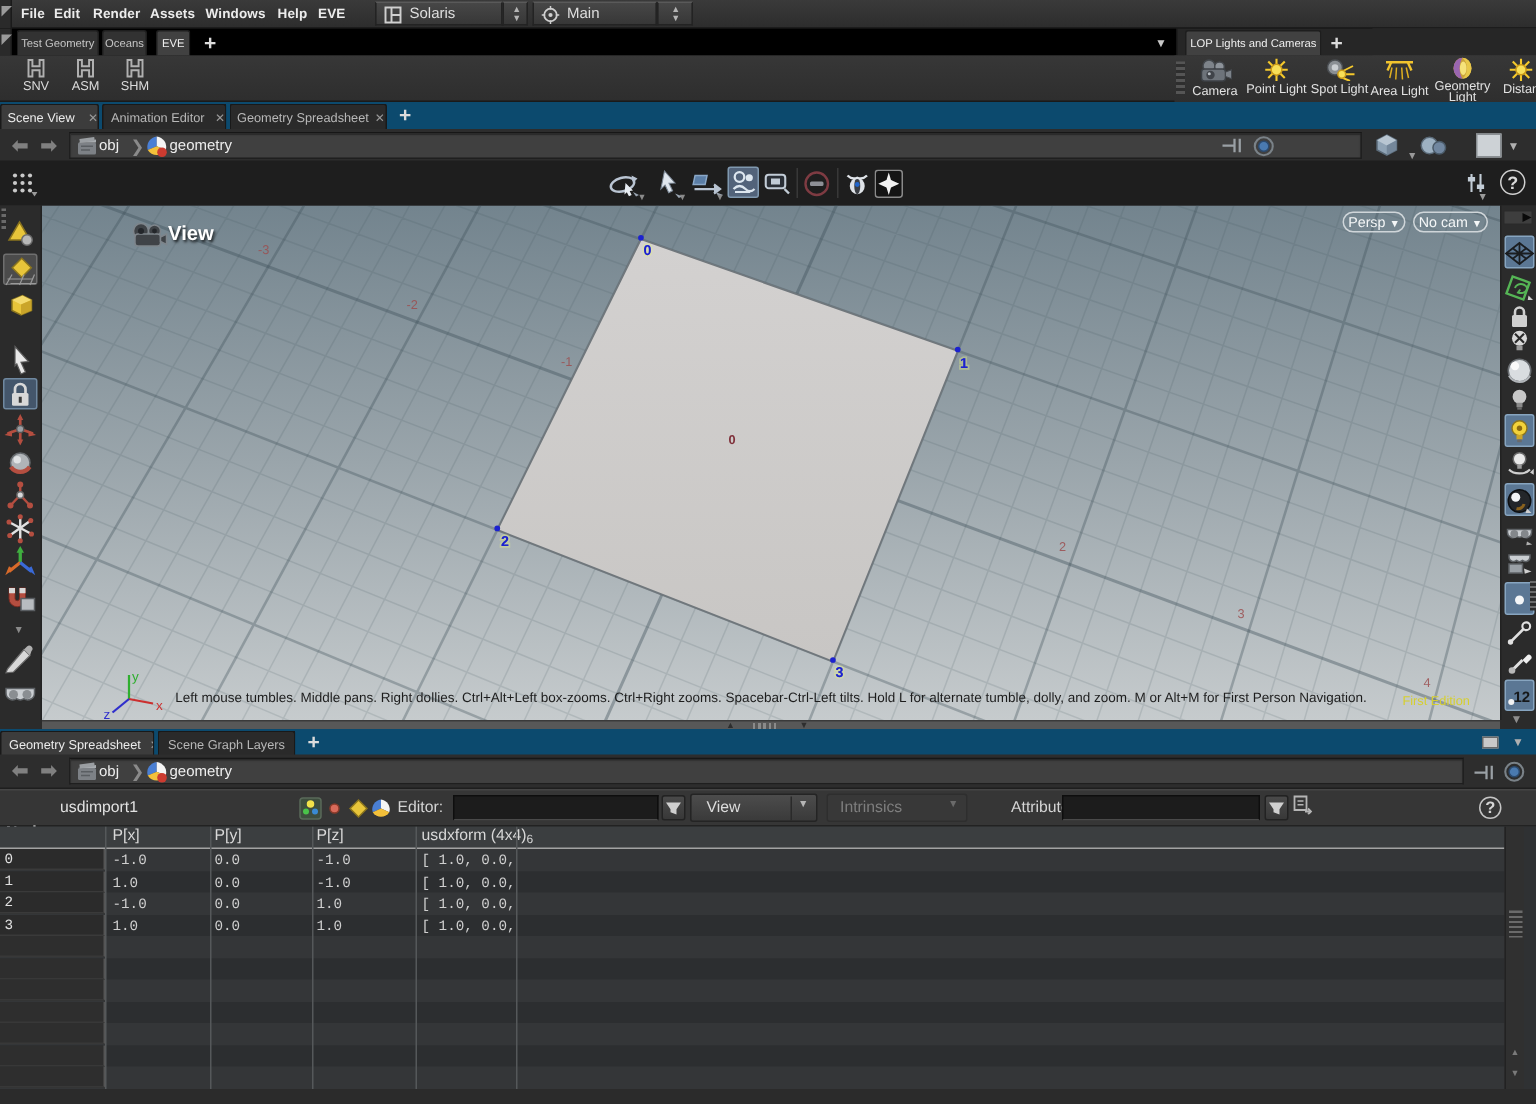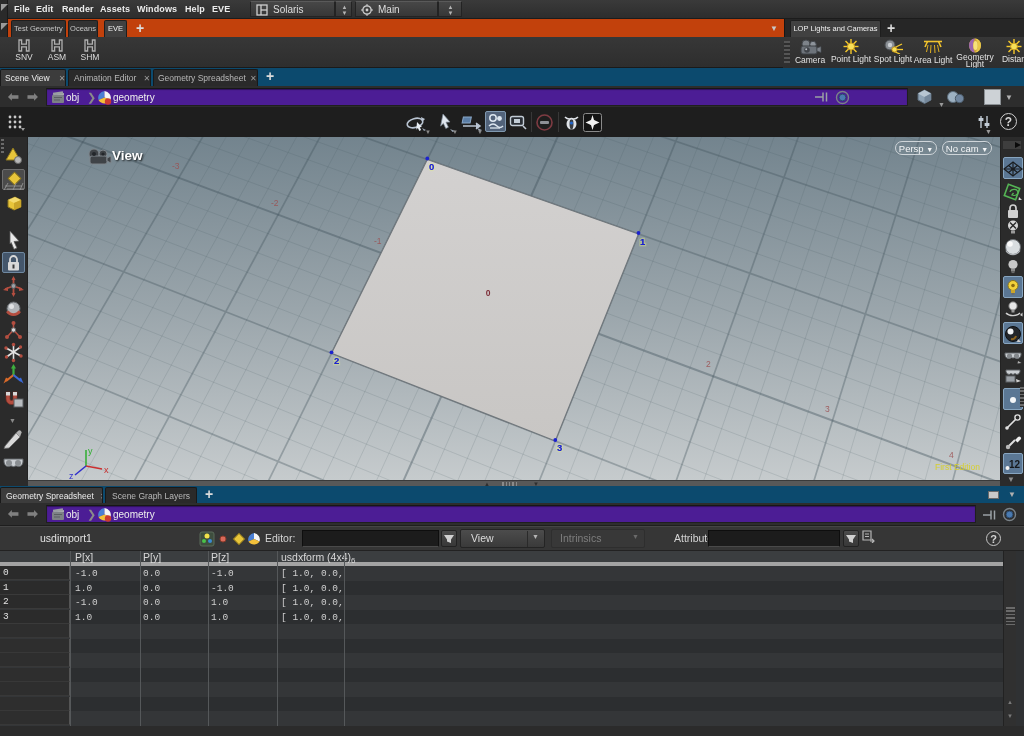--- a/index.html
+++ b/index.html
@@ -4,35 +4,35 @@
 html,body{width:1024px;height:736px;overflow:hidden;background:#2b2b2b;
  font-family:"Liberation Sans",sans-serif;-webkit-font-smoothing:antialiased}
 .abs{position:absolute}
 #page{position:relative;width:1024px;height:736px;background:#2b2b2b}
 
 #menubar{left:0;top:0;width:1024px;height:19px;background:linear-gradient(#3a3a3a,#2d2d2d);border-bottom:1px solid #1c1c1c}
 .menuitem{position:absolute;top:4px;color:#ececec;font-size:9px;font-weight:bold;letter-spacing:.1px}
 .ddbox{position:absolute;top:1px;height:16px;background:linear-gradient(#474747,#373737);border:1px solid #232323;border-top-color:#5a5a5a;color:#dedede;font-size:10px}
 .spin{position:absolute;right:2px;top:2px;width:11px;height:12px;color:#b5b5b5;font-size:6px;line-height:6px;text-align:center}
 
-#shelftabs{left:0;top:19px;width:915px;height:18px;background:#c2410c}
+#shelftabs{left:0;top:19px;width:915px;height:18px;background:#000000}
 .stab{position:absolute;top:1px;height:17px;background:#323232;border:1px solid #1e1e1e;border-bottom:none;color:#c6c6c6;font-size:7.5px;text-align:center;border-radius:2px 2px 0 0;white-space:nowrap;overflow:hidden}
 .stab.act{background:#414141;color:#f0f0f0}
 #shelftools{left:0;top:37px;width:1024px;height:31px;background:linear-gradient(#373737,#2e2e2e);border-bottom:1px solid #1a1a1a}
 .stool{position:absolute;text-align:center;color:#dcdcdc;font-size:8.5px;white-space:nowrap}
 
 .ptabrow{width:1024px;height:18px;background:#0c4a6e}
 .ptab{position:absolute;top:1px;height:17px;background:#2a2a2a;border:1px solid #191919;border-bottom:none;color:#b8b8b8;font-size:8.5px;border-radius:2px 2px 0 0;white-space:nowrap;overflow:hidden}
 .ptab.act{background:#3c3c3c;color:#ececec}
 .ptab .x{color:#9a9a9a;font-size:8px;margin-left:7px}
 .plus{position:absolute;top:1px;color:#dcdcdc;font-size:14px;font-weight:bold}
 
 .pathrow{width:1024px;height:22px;background:#2d2d2d;border-bottom:1px solid #1e1e1e}
 .navarr{position:absolute;top:3px;font-size:13px;color:#808080;font-weight:bold}
-.pathfield{position:absolute;left:46px;top:2px;height:18px;background:#4c1d95;border:1px solid #1f1f1f;border-top-color:#171717;box-shadow:inset 0 1px 1px rgba(0,0,0,.4)}
+.pathfield{position:absolute;left:46px;top:2px;height:18px;background:#404040;border:1px solid #1f1f1f;border-top-color:#171717;box-shadow:inset 0 1px 1px rgba(0,0,0,.4)}
 .pathtxt{position:absolute;top:3px;color:#ededed;font-size:10px}
 .chev{position:absolute;top:2px;color:#9a9a9a;font-size:12px}
 
 #toolbar{left:0;top:108px;width:1024px;height:29px;background:#1e1e1e}
 .tico{position:absolute}
 .seltile{background:#52637a;border:1px solid #8099b0;border-radius:2px}
 
 #lefttb{left:0;top:137px;width:28px;height:343px;background:#2b2b2b;border-right:1px solid #222}
 #righttb{left:1000px;top:137px;width:24px;height:343px;background:#2b2b2b;border-left:1px solid #222}
 .ltile{position:absolute;left:2px;width:23px;height:21px}
@@ -46,21 +46,21 @@
 #helptext{position:absolute;left:0;width:972px;top:323px;text-align:center;color:#1d1d1d;font-size:9px;white-space:nowrap}
 #indie{position:absolute;left:907px;top:325px;color:#d6cf2f;font-size:8.5px}
 #stowbar{left:28px;top:480px;width:972px;height:7px;background:#585858;border-top:1px solid #3a3a3a;border-bottom:1px solid #2a2a2a}
 
 #noderow{left:0;top:526px;width:1024px;height:25px;background:#363636;border-top:1px solid #454545;border-bottom:1px solid #222;color:#e2e2e2;font-size:10.5px}
 .ifield{position:absolute;height:17px;background:#1c1c1c;border:1px solid #0e0e0e;border-bottom-color:#4a4a4a}
 .fbtn{position:absolute;width:16px;height:17px;background:linear-gradient(#4a4a4a,#383838);border:1px solid #222;border-radius:2px}
 .drop{position:absolute;height:19px;background:linear-gradient(#4c4c4c,#3a3a3a);border:1px solid #242424;border-radius:2px;color:#dcdcdc;font-size:10.5px}
 
 #tbl{left:0;top:551px;width:1024px;height:175px;background:#2f3133;overflow:hidden}
-#thead{position:absolute;left:0;top:0;width:1003px;height:15px;background:#3b3e40;border-bottom:4px solid #a3a3a3;color:#d8d8d8;font-size:10.5px}
+#thead{position:absolute;left:0;top:0;width:1003px;height:15px;background:#3b3e40;border-bottom:1px solid #a3a3a3;color:#d8d8d8;font-size:10.5px}
 .vline{position:absolute;top:0;width:1px;height:175px;background:#55585a}
 .trow{position:absolute;left:0;width:1003px;height:15px}
 .trow.even{background:#343638}
 .trow.odd{background:#2c2e30}
 .rnum{position:absolute;left:0;top:0;width:70px;height:14px;background:#2b2b2b;border-right:1px solid #555;border-bottom:1px solid #3a3a3a;color:#e0e0e0;font-size:9.5px;font-family:"Liberation Mono",monospace;padding-left:3px}
 .cellv{position:absolute;top:2px;color:#cfcfcf;font-size:9.5px;font-family:"Liberation Mono",monospace}
 #vsb{position:absolute;left:1003px;top:0;width:13px;height:175px;background:#303030;border-left:1px solid #222}
 #statusbar{left:0;top:726px;width:1024px;height:10px;background:#2c2c2c}
 .griptri{width:0;height:0;border-style:solid}
 </style></head>
@@ -382,20 +382,21 @@
           <circle cx="17" cy="7" r="4"></circle>
           <rect x="4" y="9" width="17" height="8" rx="2"></rect>
         </g>
         <circle cx="8" cy="7" r="2" fill="#23262a"></circle>
         <circle cx="17" cy="7" r="1.6" fill="#23262a"></circle>
         <path d="M21 11 L25 9 L25 16 L21 14Z" fill="#3f4347" stroke="#7e858b"></path>
       </svg>
 <div class="abs" style="left:84px;top:11px;color:#fff;font-size:13.5px;font-weight:bold;text-shadow:1px 1px 2px rgba(0,0,0,.8)">View</div>
 <div class="pill" style="left:867px;top:4px;width:42px">Persp <span style="font-size:7px">▼</span></div>
 <div class="pill" style="left:914px;top:4px;width:50px">No cam <span style="font-size:7px">▼</span></div>
+<div id="helptext">Left mouse tumbles. Middle pans. Right dollies. Ctrl+Alt+Left box-zooms. Ctrl+Right zooms. Spacebar-Ctrl-Left tilts. Hold L for alternate tumble, dolly, and zoom. M or Alt+M for First Person Navigation.</div>
 <div id="indie">First Edition</div>
 </div>
 <div id="stowbar" class="abs">
  <div class="abs" style="left:456px;top:0;color:#2e2e2e;font-size:6px">▲</div>
  <div class="abs" style="left:474px;top:1px;width:17px;height:4px;background:repeating-linear-gradient(90deg,#8a8a8a 0 1.5px,#585858 1.5px 3.5px)"></div>
  <div class="abs" style="left:505px;top:0;color:#2e2e2e;font-size:6px">▼</div>
 </div>
 <div id="lefttb" class="abs">
  <div class="abs" style="left:1px;top:2px;width:3px;height:14px;background:repeating-linear-gradient(#6a6a6a 0 2px,#2b2b2b 2px 4px)"></div>
  <svg class="ltile" style="top:8px" width="23" height="21" viewBox="0 0 23 21">

